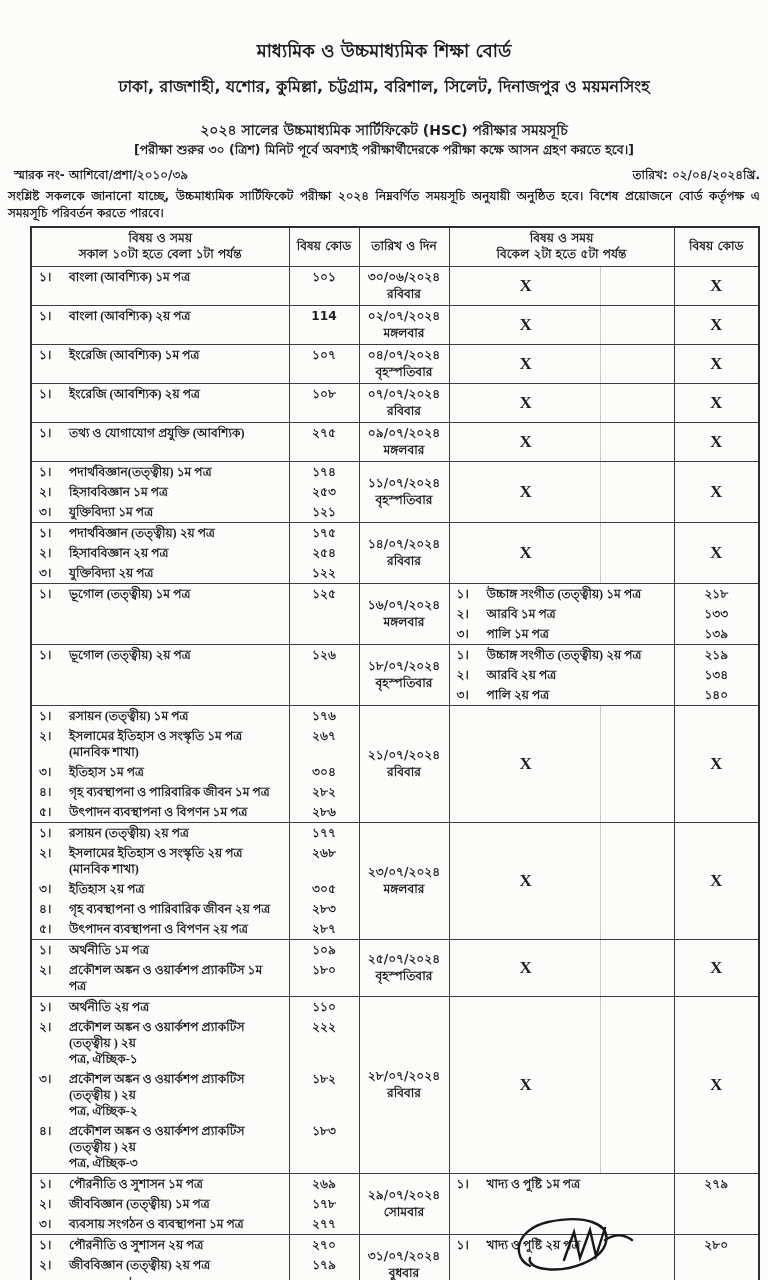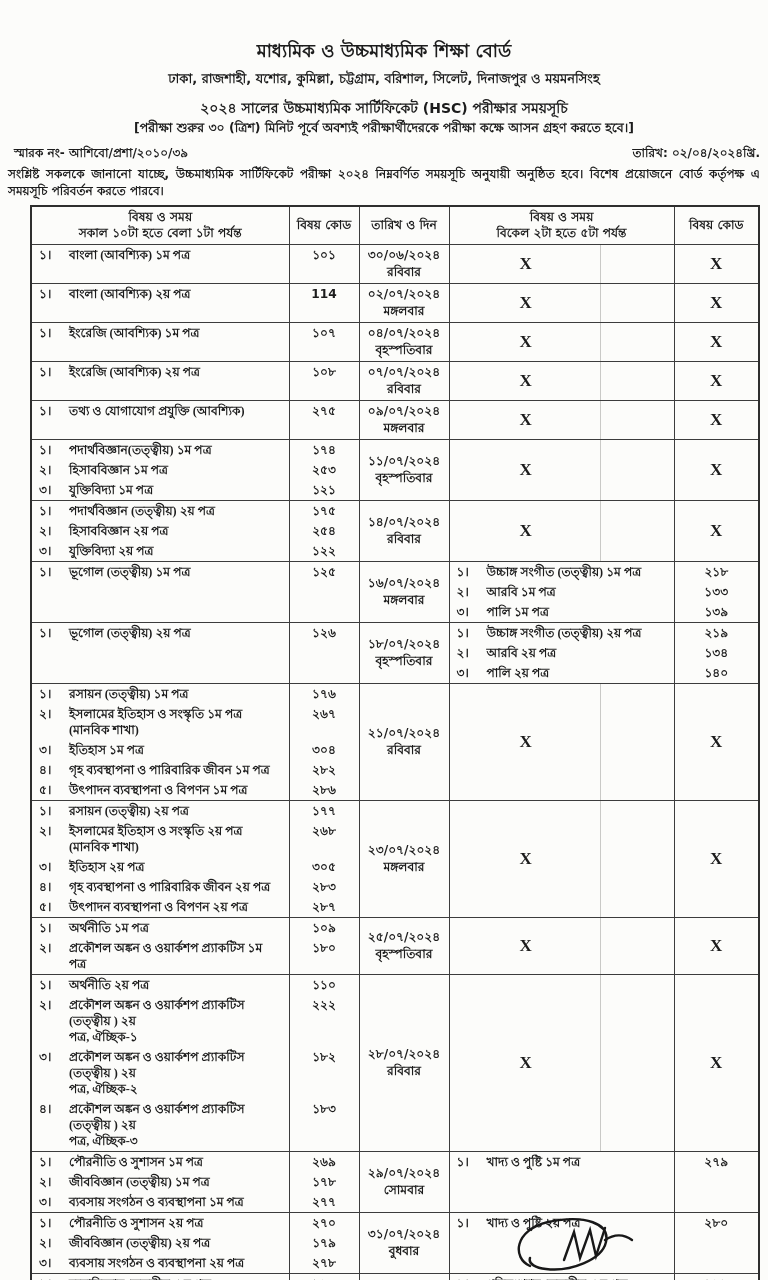--- a/index.html
+++ b/index.html
@@ -5,22 +5,22 @@
   html,body{margin:0;padding:0;background:#e8e8e6;}
   .page{
     position:relative; width:768px; height:1280px; margin:0 auto;
     background:#fcfcfa; color:#1c1c1c; overflow:hidden;
     font-family:"DejaVu Sans","Liberation Sans",sans-serif;
     font-weight:600;
   }
   
   .hdr{ text-align:center; padding-top:40px; line-height:1.25;}
   .board{ font-size:18px; font-weight:700;}
-  .regions{ font-size:13px; font-weight:700; margin-top:8px;}
-  .title{ font-size:14px; font-weight:700; margin-top:13px;}
+  .regions{ font-size:16px; font-weight:700; margin-top:14px;}
+  .title{ font-size:14px; font-weight:700; margin-top:25px;}
   .note{ font-size:12.5px; font-weight:700; margin-top:3px;}
   
   .memo-row{ display:flex; justify-content:space-between; align-items:flex-end;
     margin:8px 8px 0 14px; font-size:12px;text-align:center;}
   .body-text{ margin:2px 8px 4px 8px; font-size:12px; line-height:1.45;
     text-align:justify;}
   
   table.sched{ border-collapse:collapse; table-layout:fixed;
     margin-left:30px; width:728px; font-size:12.2px;
     border:2px solid #2e2e2e;}

